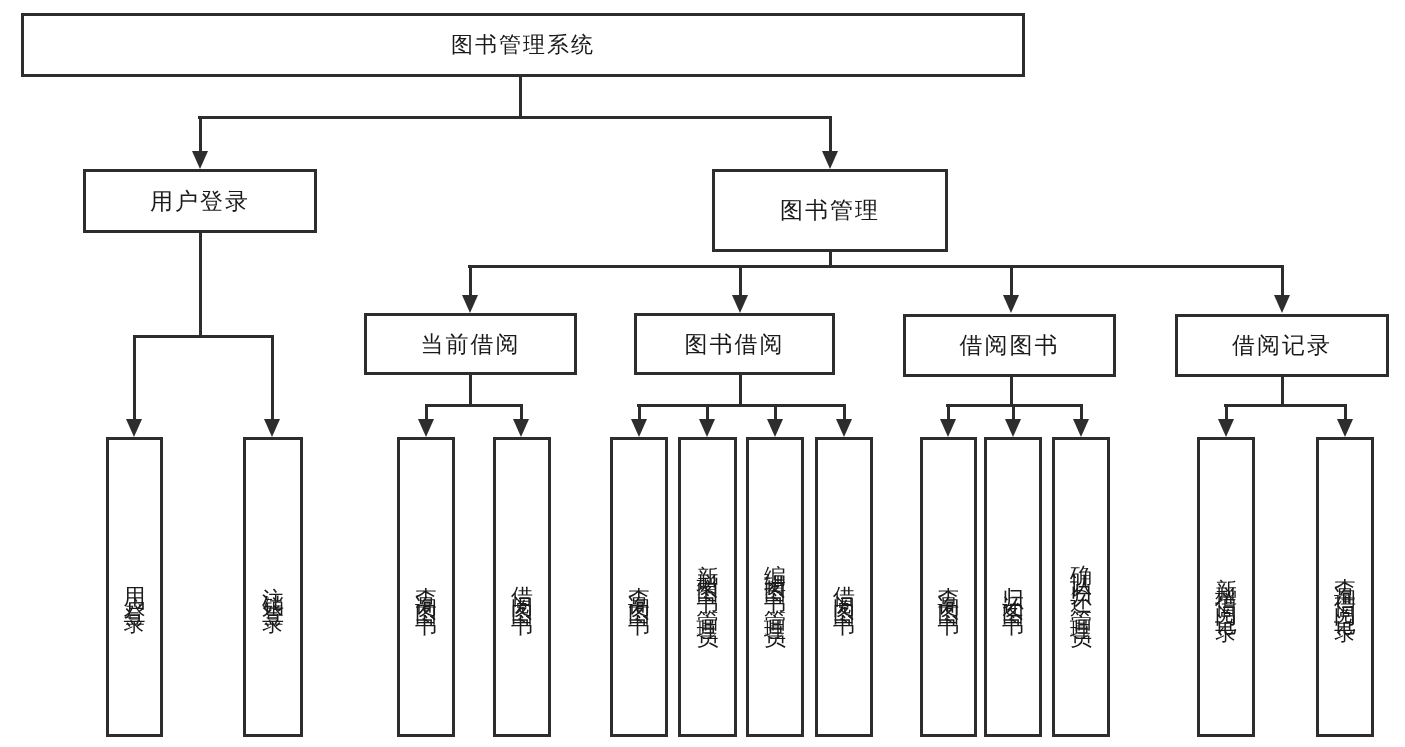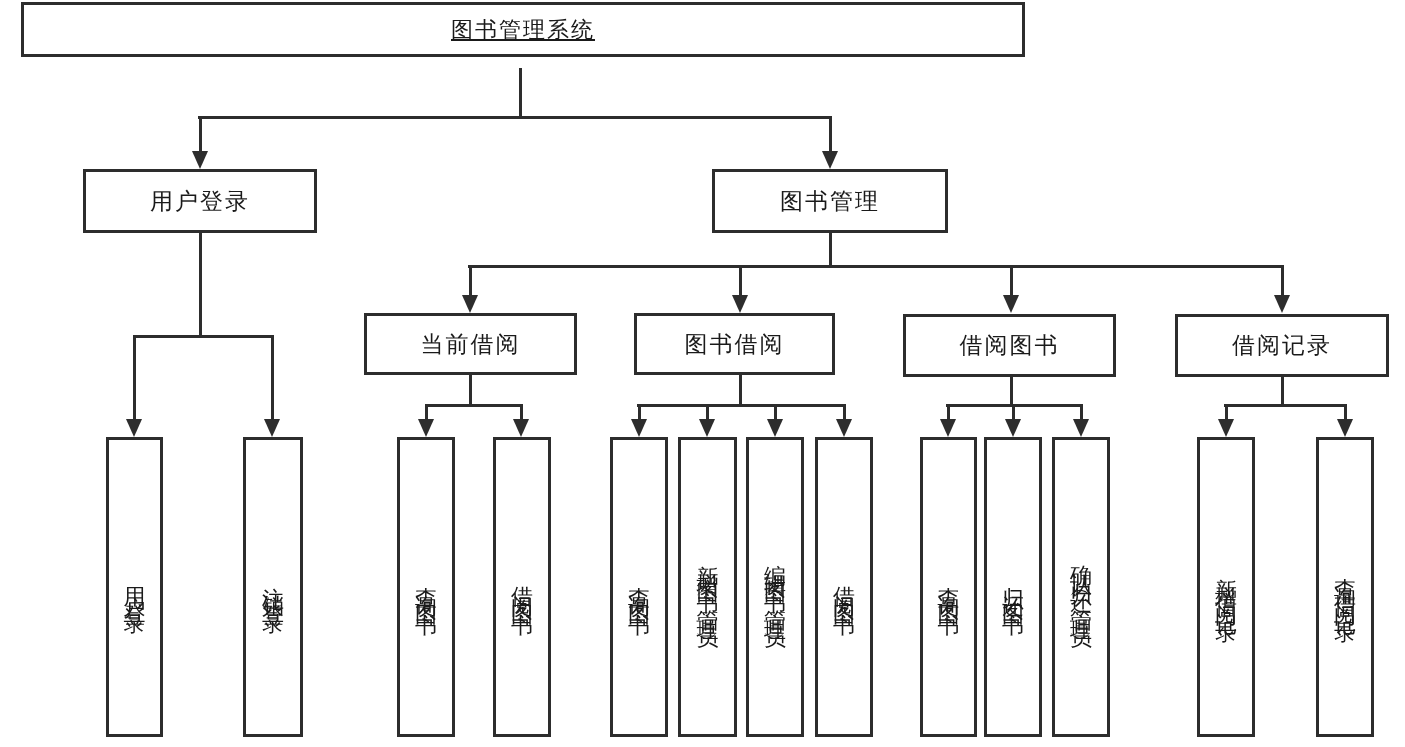--- a/index.html
+++ b/index.html
@@ -111,28 +111,28 @@
   <div class="vl" style="left:1080px;top:404px;height:17px;"></div>
   <div class="arr" style="left:1073px;top:419px;"></div>
 
   <div class="vl" style="left:1281px;top:377px;height:29px;"></div>
   <div class="hl" style="left:1224px;top:404px;width:122px;"></div>
   <div class="vl" style="left:1225px;top:404px;height:17px;"></div>
   <div class="arr" style="left:1218px;top:419px;"></div>
   <div class="vl" style="left:1344px;top:404px;height:17px;"></div>
   <div class="arr" style="left:1337px;top:419px;"></div>
 
-  <div class="box" style="left:21px;top:2px;width:1004px;height:55px;text-decoration:underline;">
+  <div class="box" style="left:21px;top:13px;width:1004px;height:64px;">
     <span class="hlabel root-label">图书管理系统</span>
   </div>
 
   <div class="box" style="left:83px;top:169px;width:234px;height:64px;">
     <span class="hlabel">用户登录</span>
   </div>
-  <div class="box" style="left:712px;top:169px;width:236px;height:64px;">
+  <div class="box" style="left:712px;top:169px;width:236px;height:83px;">
     <span class="hlabel">图书管理</span>
   </div>
 
   <div class="box" style="left:364px;top:313px;width:213px;height:62px;">
     <span class="hlabel">当前借阅</span>
   </div>
   <div class="box" style="left:634px;top:313px;width:201px;height:62px;">
     <span class="hlabel">图书借阅</span>
   </div>
   <div class="box" style="left:903px;top:314px;width:213px;height:63px;">

